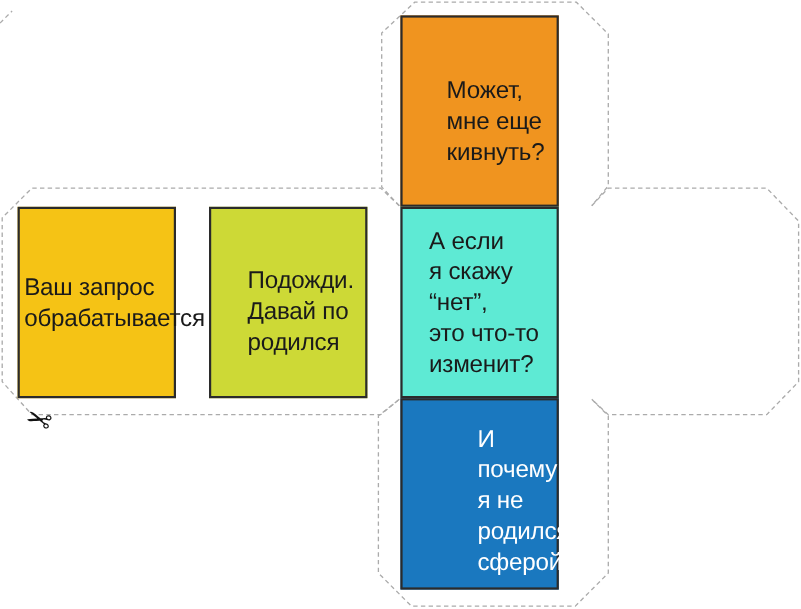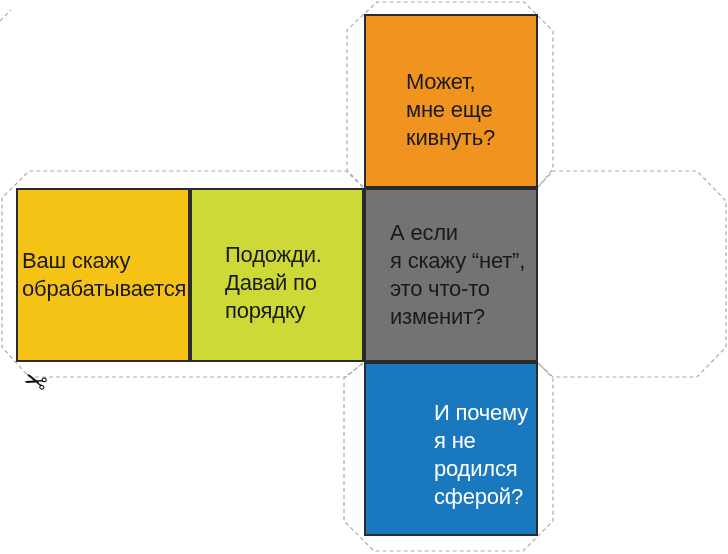--- a/index.html
+++ b/index.html
@@ -22,21 +22,21 @@
     width: 728px;
     height: 554px;
   }
   .cutlines path {
     fill: none;
     stroke-width: 1.2;
     stroke-dasharray: 4 3;
   }
   .face {
     position: absolute;
-    width: 174px;
+    width: 144px;
     height: 174px;
     box-sizing: border-box;
     border: 2px solid #2b2b2b;
     display: flex;
     flex-direction: column;
     justify-content: center;
   }
   .face .label {
     white-space: pre-line;
     font-size: 22px;
@@ -78,31 +78,31 @@
     <path d="M538,363 L553,378 L553,521 L523,551 L374,551 L344,521 L344,378 L363,363" style="stroke: rgb(171, 171, 171);"></path>
   </svg>
 
   <div class="face face-orange" style="background: rgb(240, 148, 31); color: rgb(26, 26, 26);">
     <span class="label">Может,
 мне еще
 кивнуть?</span>
   </div>
 
   <div class="face face-yellow" style="background: rgb(245, 195, 21); color: rgb(26, 26, 26);">
-    <span class="label">Ваш скажу
+    <span class="label">Ваш запрос
 обрабатывается</span>
   </div>
 
   <div class="face face-green" style="background: rgb(205, 217, 54); color: rgb(26, 26, 26);">
     <span class="label">Подожди.
 Давай по
-порядку</span>
+родился</span>
   </div>
 
-  <div class="face face-white" style="background: #737373; color: rgb(26, 26, 26);">
+  <div class="face face-white" style="background: #5eead4; color: rgb(26, 26, 26);">
     <span class="label">А если
 я скажу “нет”,
 это что-то
 изменит?</span>
   </div>
 
 
   <div class="face face-blue" style="background: rgb(26, 120, 191); color: rgb(255, 255, 255);">
     <span class="label">И почему
 я не родился

